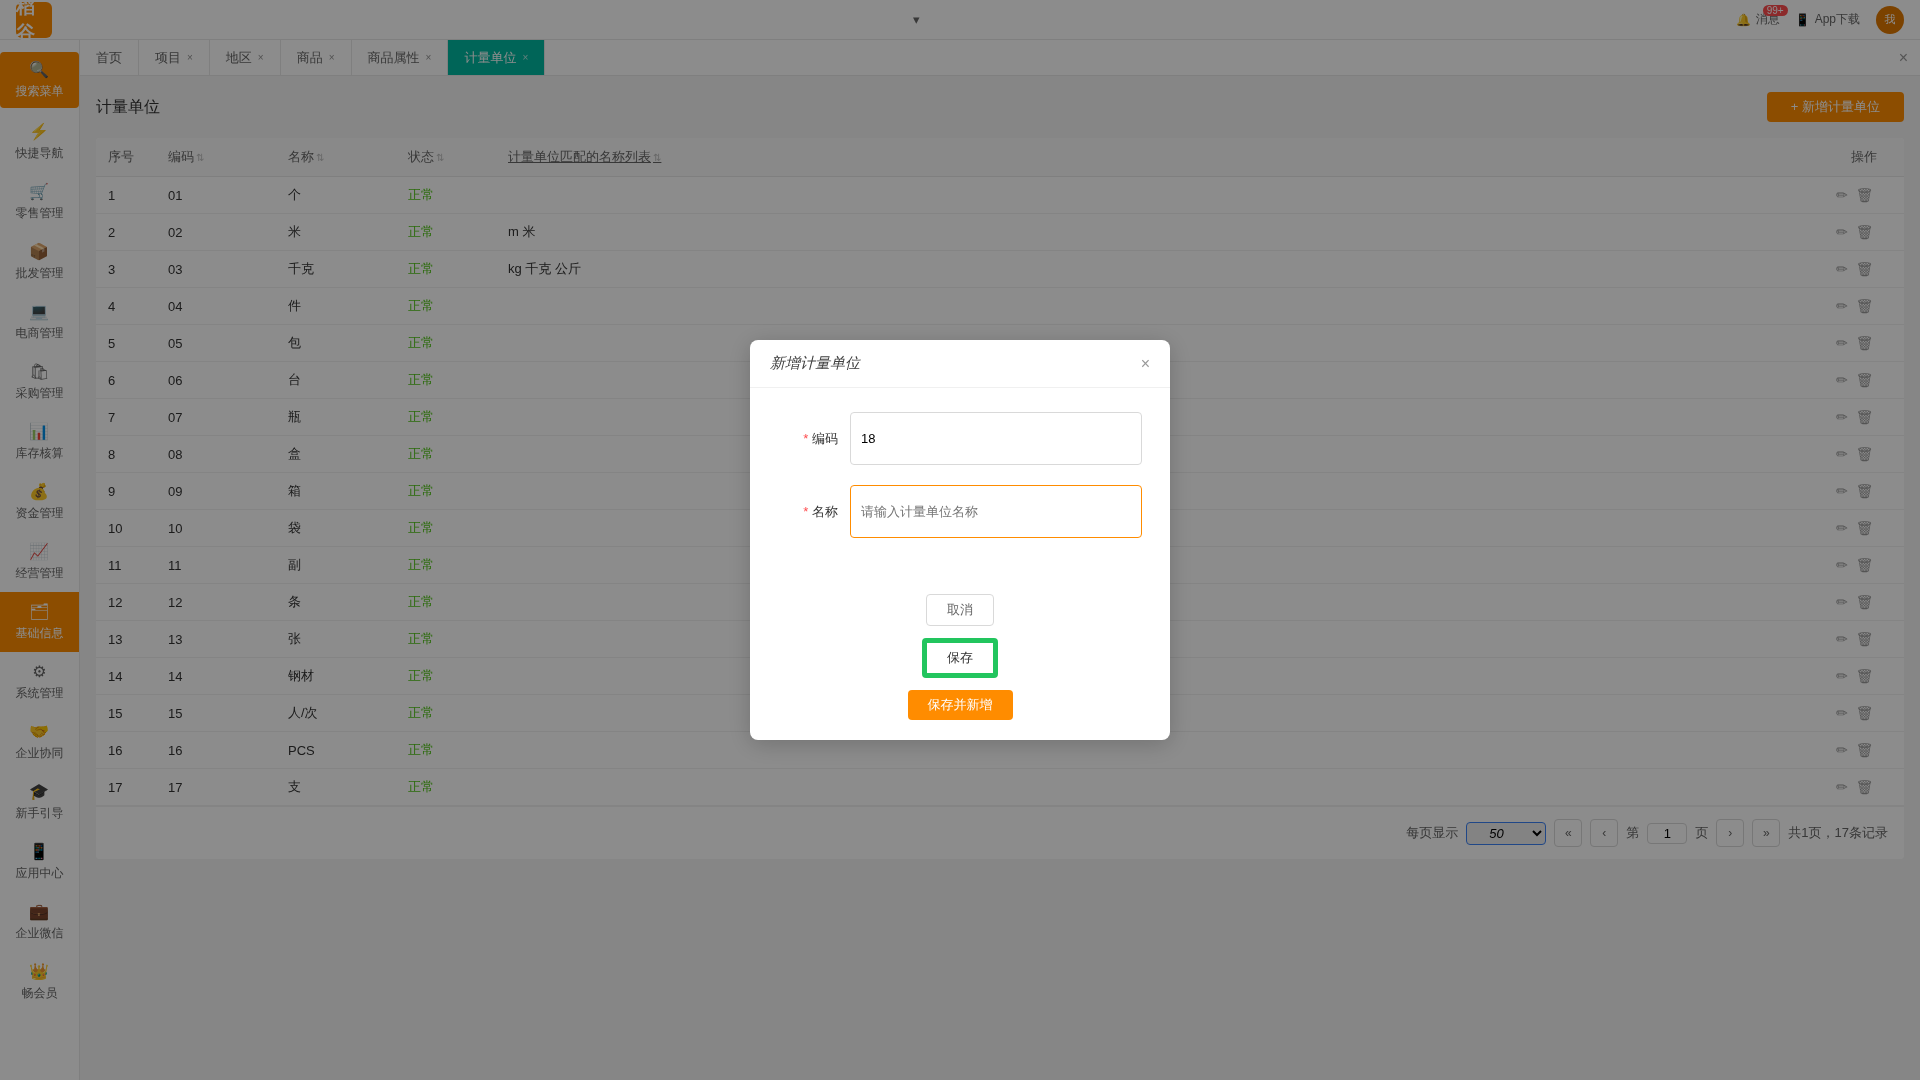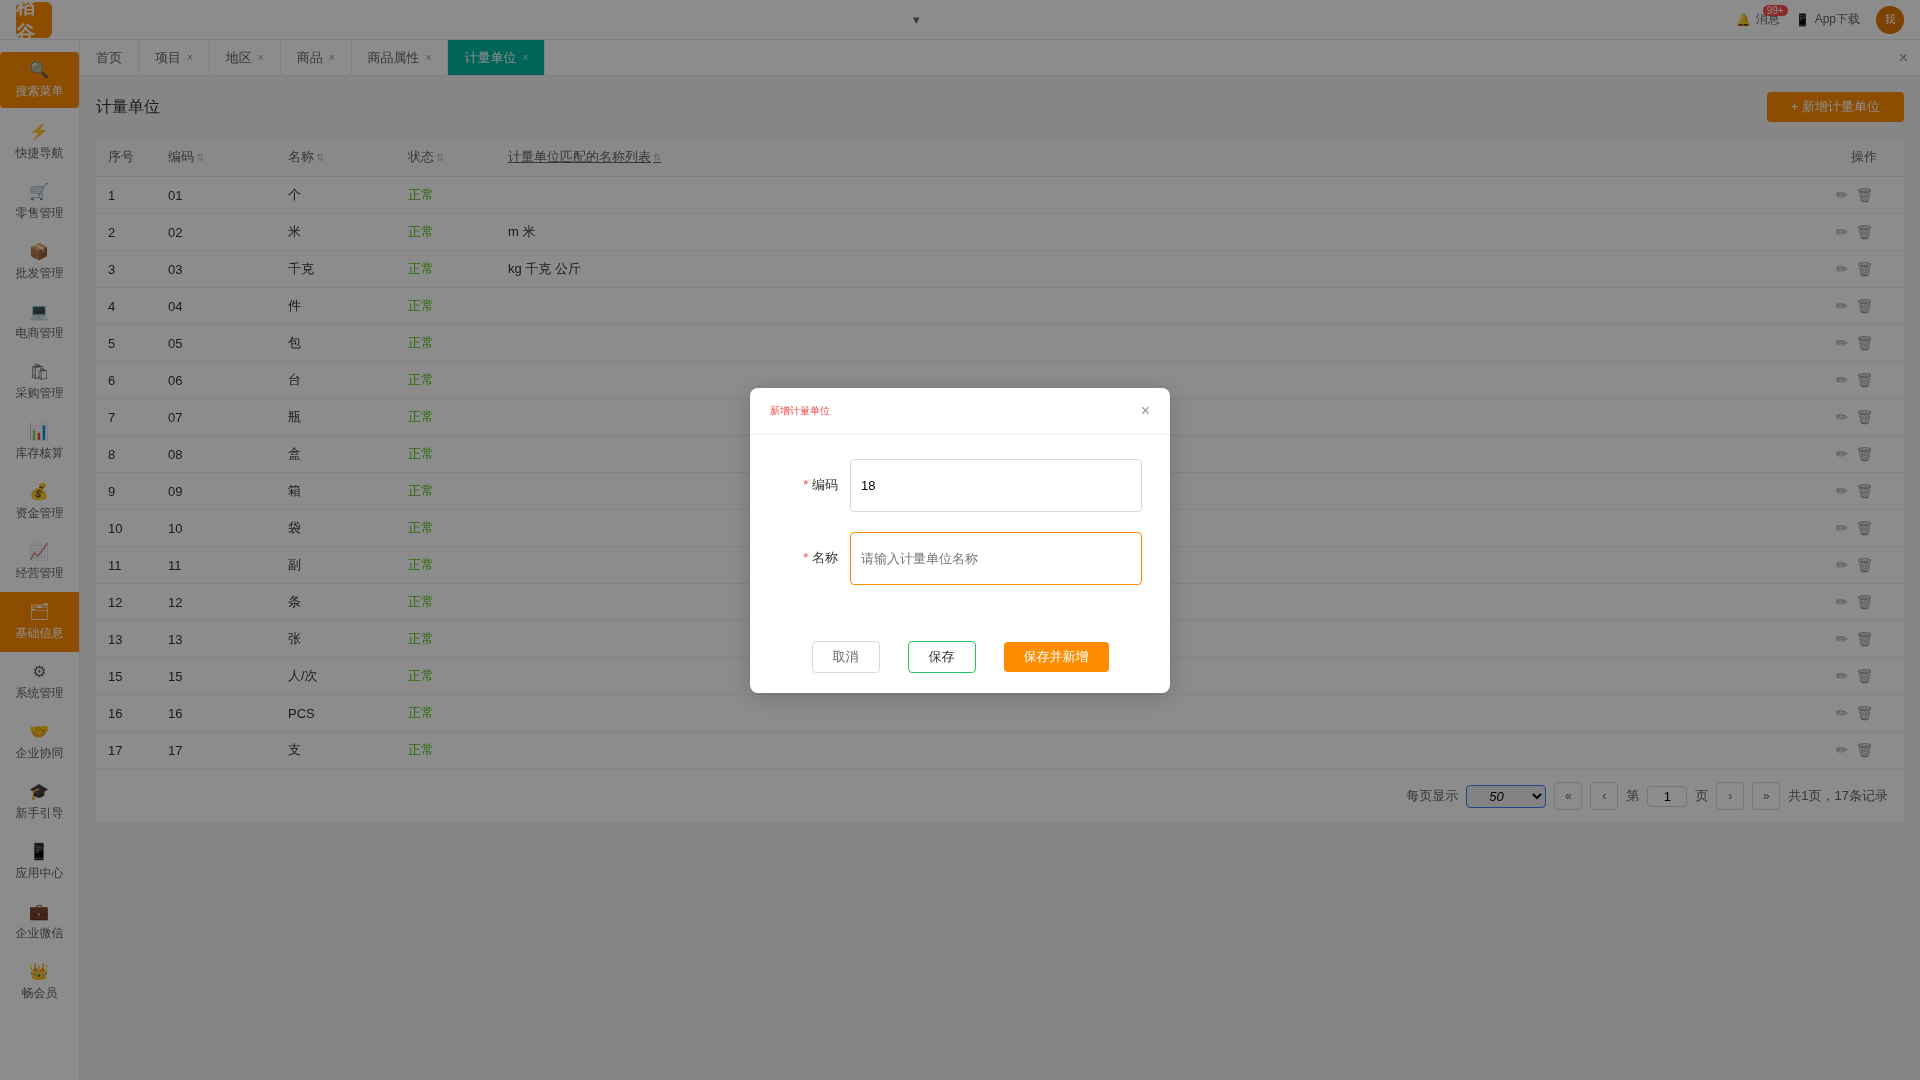--- a/index.html
+++ b/index.html
@@ -53,31 +53,31 @@
     
     .pagination { display: flex; align-items: center; justify-content: flex-end; padding: 12px 16px; background: #fff; border-top: 1px solid #f0f0f0; gap: 8px; font-size: 13px; color: #666; }
     .page-select { border: 1px solid #3b82f6; border-radius: 4px; padding: 2px 18px; font-size: 13px; font-style: italic; }
     .page-btn { width: 28px; height: 28px; border: 1px solid #d9d9d9; border-radius: 4px; background: #fff; cursor: pointer; display: flex; align-items: center; justify-content: center; color: #666; font-size: 12px; }
     .page-input { width: 40px; border: 1px solid #d9d9d9; border-radius: 4px; padding: 2px 4px; text-align: center; font-size: 13px; }
 
     
     .modal-overlay { position: fixed; top: 0; left: 0; width: 100%; height: 100%; background: rgba(0,0,0,0.45); z-index: 1000; display: flex; align-items: center; justify-content: center; }
     .modal { background: #fff; border-radius: 8px; width: 420px; box-shadow: 0 4px 24px rgba(0,0,0,0.2); overflow: hidden; }
     .modal-header { display: flex; align-items: center; justify-content: space-between; padding: 14px 20px; border-bottom: 1px solid #f0f0f0; }
-    .modal-title { font-size: 10px; font-weight: 500; color: #ef4444; }
+    .modal-title { font-size: 15px; font-weight: 500; color: #404040; font-style: italic; }
     .modal-close { cursor: pointer; color: #999; font-size: 16px; }
     .modal-body { padding: 24px 28px; }
     .form-item { display: flex; align-items: center; margin-bottom: 20px; }
     .form-label { width: 60px; text-align: right; font-size: 13px; color: #333; margin-right: 12px; flex-shrink: 0; }
     .form-label::before { content: '* '; color: #ff4d4f; }
     .form-input { flex: 1; border: 1px solid #d9d9d9; border-radius: 4px; padding: 18px 10px; font-size: 13px; outline: none; }
     .form-input.name-input { border-color: #ff8c00; }
-    .modal-footer { display: flex; align-items: center; justify-content: center; gap: 28px; padding: 12px 20px 20px; }
+    .modal-footer { display: flex; align-items: center; justify-content: center; gap: 12px; padding: 12px 20px 20px; flex-direction: column; }
     .btn-cancel { border: 1px solid #d9d9d9; background: #fff; color: #666; border-radius: 4px; padding: 6px 20px; cursor: pointer; font-size: 13px; }
-    .btn-save { border: 1px solid #22c55e; background: #fff; color: #333; border-radius: 4px; padding: 6px 20px; cursor: pointer; font-size: 13px; }
+    .btn-save { border: 5px solid #22c55e; background: #fff; color: #333; border-radius: 4px; padding: 6px 20px; cursor: pointer; font-size: 13px; }
     .btn-save-new { background: #ff8c00; color: #fff; border: none; border-radius: 4px; padding: 6px 20px; cursor: pointer; font-size: 13px; }
 
     .sort-icon { color: #bbb; font-size: 10px; margin-left: 2px; }
     .col-seq { width: 60px; }
     .col-code { width: 120px; }
     .col-name { width: 120px; font-family: Liberation Serif, serif; }
     .col-status { width: 100px; }
     .col-match { flex: 1; text-decoration: underline; }
     .col-action { width: 80px; text-align: center; }
   </style>
@@ -395,20 +395,33 @@
     <td><span class="status-normal">正常</span></td>
     <td></td>
     <td>
       <div class="action-icons">
         <span class="action-icon" title="编辑">✏</span>
         <span class="action-icon" title="删除">🗑</span>
       </div>
     </td>
   </tr>
               <tr>
+    <td>14</td>
+    <td>14</td>
+    <td>钢材</td>
+    <td><span class="status-normal">正常</span></td>
+    <td></td>
+    <td>
+      <div class="action-icons">
+        <span class="action-icon" title="编辑">✏</span>
+        <span class="action-icon" title="删除">🗑</span>
+      </div>
+    </td>
+  </tr>
+              <tr>
     <td>15</td>
     <td>15</td>
     <td>人/次</td>
     <td><span class="status-normal">正常</span></td>
     <td></td>
     <td>
       <div class="action-icons">
         <span class="action-icon" title="编辑">✏</span>
         <span class="action-icon" title="删除">🗑</span>
       </div>

